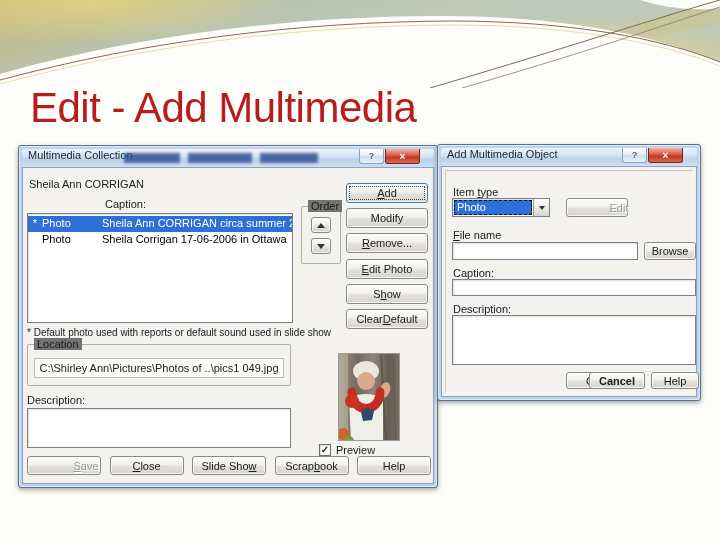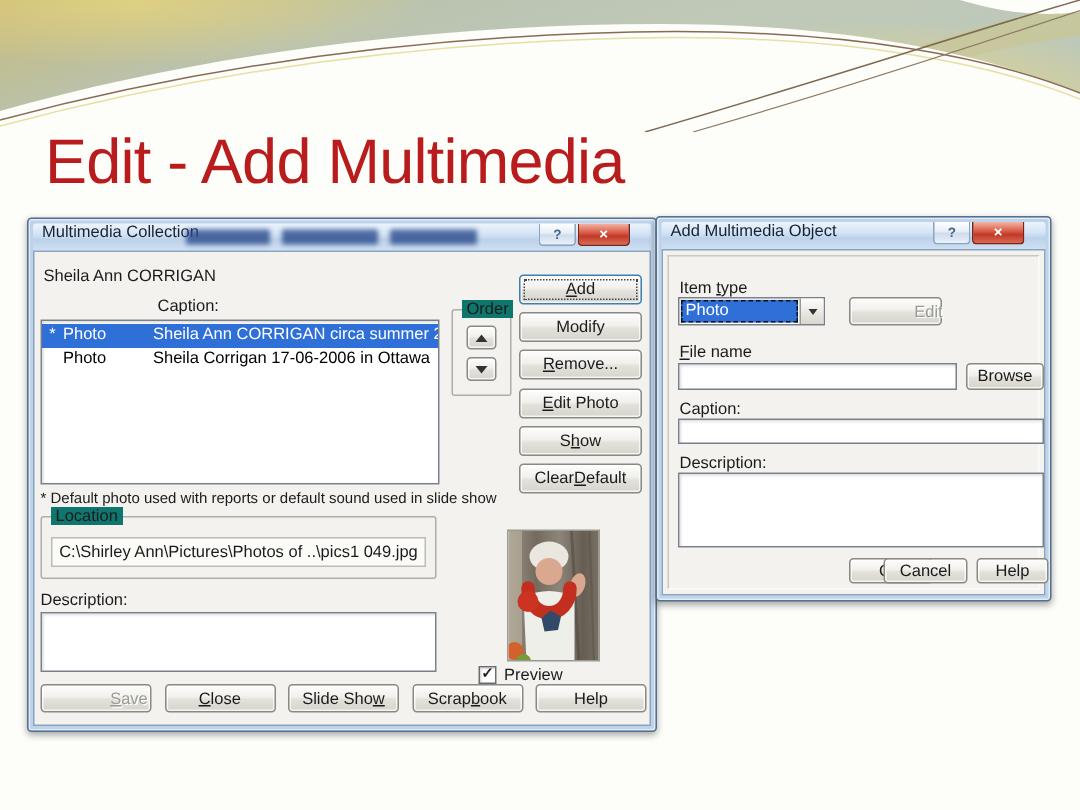--- a/index.html
+++ b/index.html
@@ -68,21 +68,21 @@
     background:linear-gradient(#fdfdfc,#f1f0ec 45%,#e3e1db 55%,#d7d4cc);
     border:1px solid #8a8a84; border-radius:3px;
     box-shadow:inset 0 0 0 1px rgba(255,255,255,.75);
     cursor:default; white-space:nowrap;
   }
   .btn.focused { border-color:#3c7fb1; outline:1px dotted #444; outline-offset:-4px; }
   .btn.disabled { color:#9b9b95; text-shadow:1px 1px 0 #fff;padding-left:44px; }
 
   
   .group { position:absolute; border:1px solid #aeb0a8; border-radius:2px; }
-  .glabel { position:absolute; top:-7px; left:6px; background:#0f766e; padding:0 3px; font-size:11px; color:#1b1b1b; white-space:nowrap; }
+  .glabel { position:absolute; top:-7px; left:6px; background:#737373; padding:0 3px; font-size:11px; color:#1b1b1b; white-space:nowrap; }
 
   
   .listbox { position:absolute; left:4px; top:45px; width:266px; height:110px; padding-top:2px; font-size:11px; }
   .lrow { display:flex; height:16px; line-height:15px; }
   .lmark { width:14px; text-align:center; }
   .ltype { width:60px; }
   .lcap  { flex:1; overflow:hidden; white-space:nowrap; }
   .lrow.selected { background:#2e6fd8; color:#fff; }
 
   
@@ -277,18 +277,18 @@
       <input class="sunken" style="position: absolute; left: 10px; top: 75px; width: 186px; height: 18px;">
       <div class="btn" style="left:202px; top:75px; width:52px; height:18px;">Browse</div>
 
       <span class="lbl" style="left:11px; top:100px;">Caption:</span>
       <input class="sunken" style="position: absolute; left: 10px; top: 112px; width: 244px; height: 17px;">
 
       <span class="lbl" style="left:11px; top:136px;">Description:</span>
       <textarea class="sunken" style="position: absolute; left: 10px; top: 148px; width: 244px; height: 50px;"></textarea>
 
       <div class="btn" style="left:84px; top:205px; width:56px; height:17px;margin-left:40px;">OK</div>
-      <div class="btn" style="left:147px; top:205px; width:56px; height:17px;">Cancel</div>
+      <div class="btn" style="left:147px; top:205px; width:56px; height:17px;font-weight:bold;">Cancel</div>
       <div class="btn" style="left:209px; top:205px; width:48px; height:17px;">Help</div>
     </div>
   </div>
 
 </div>
 
 </body></html>

